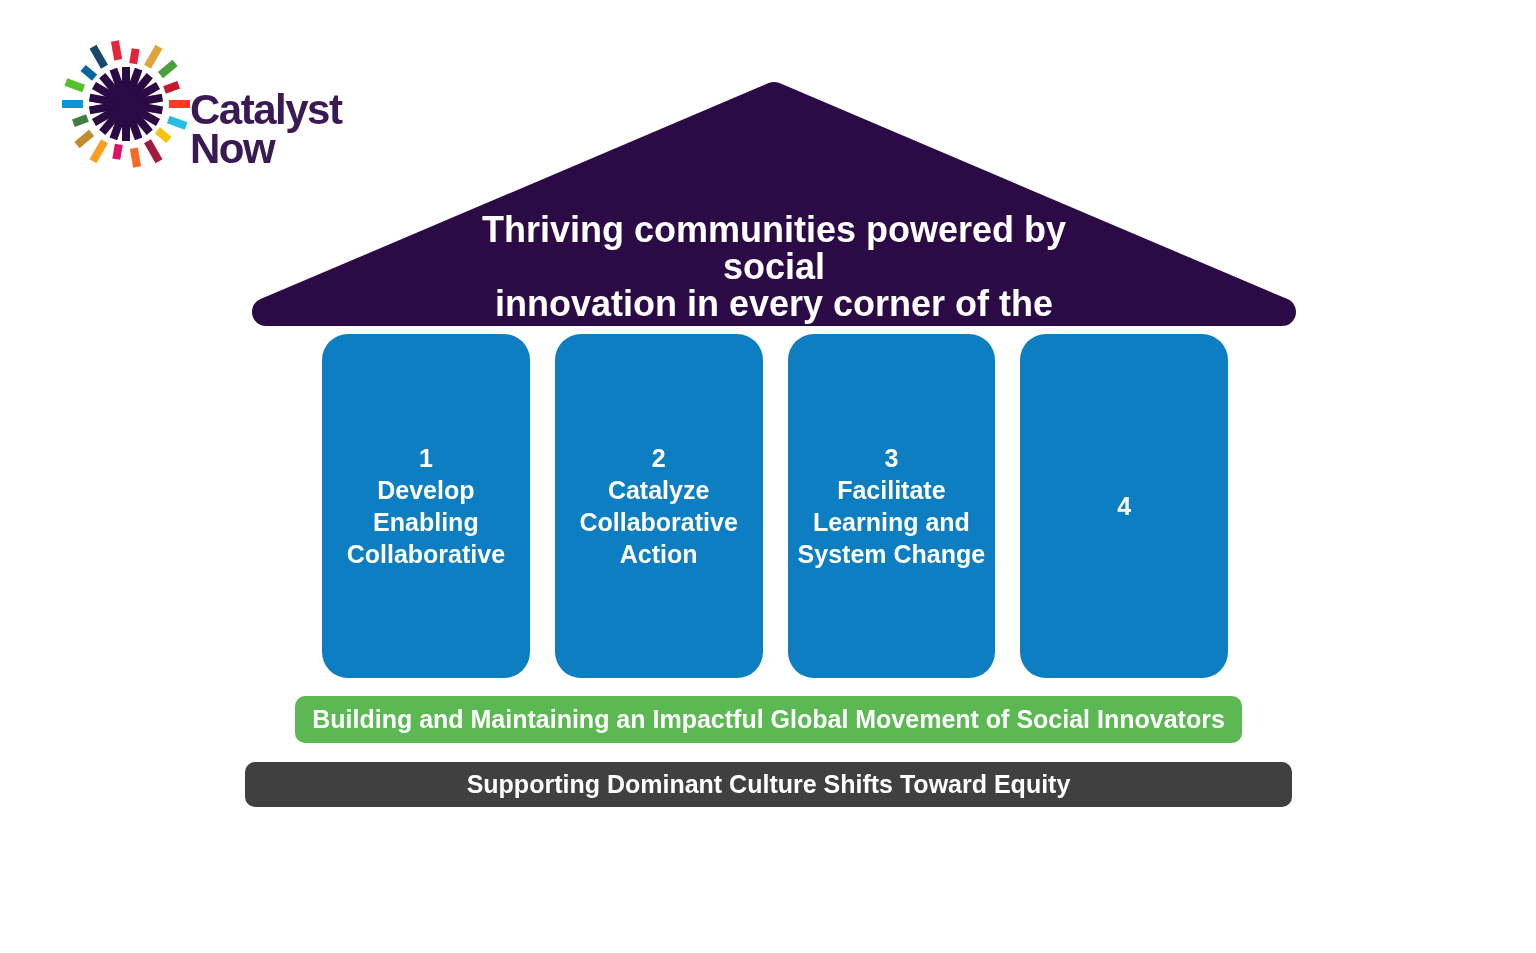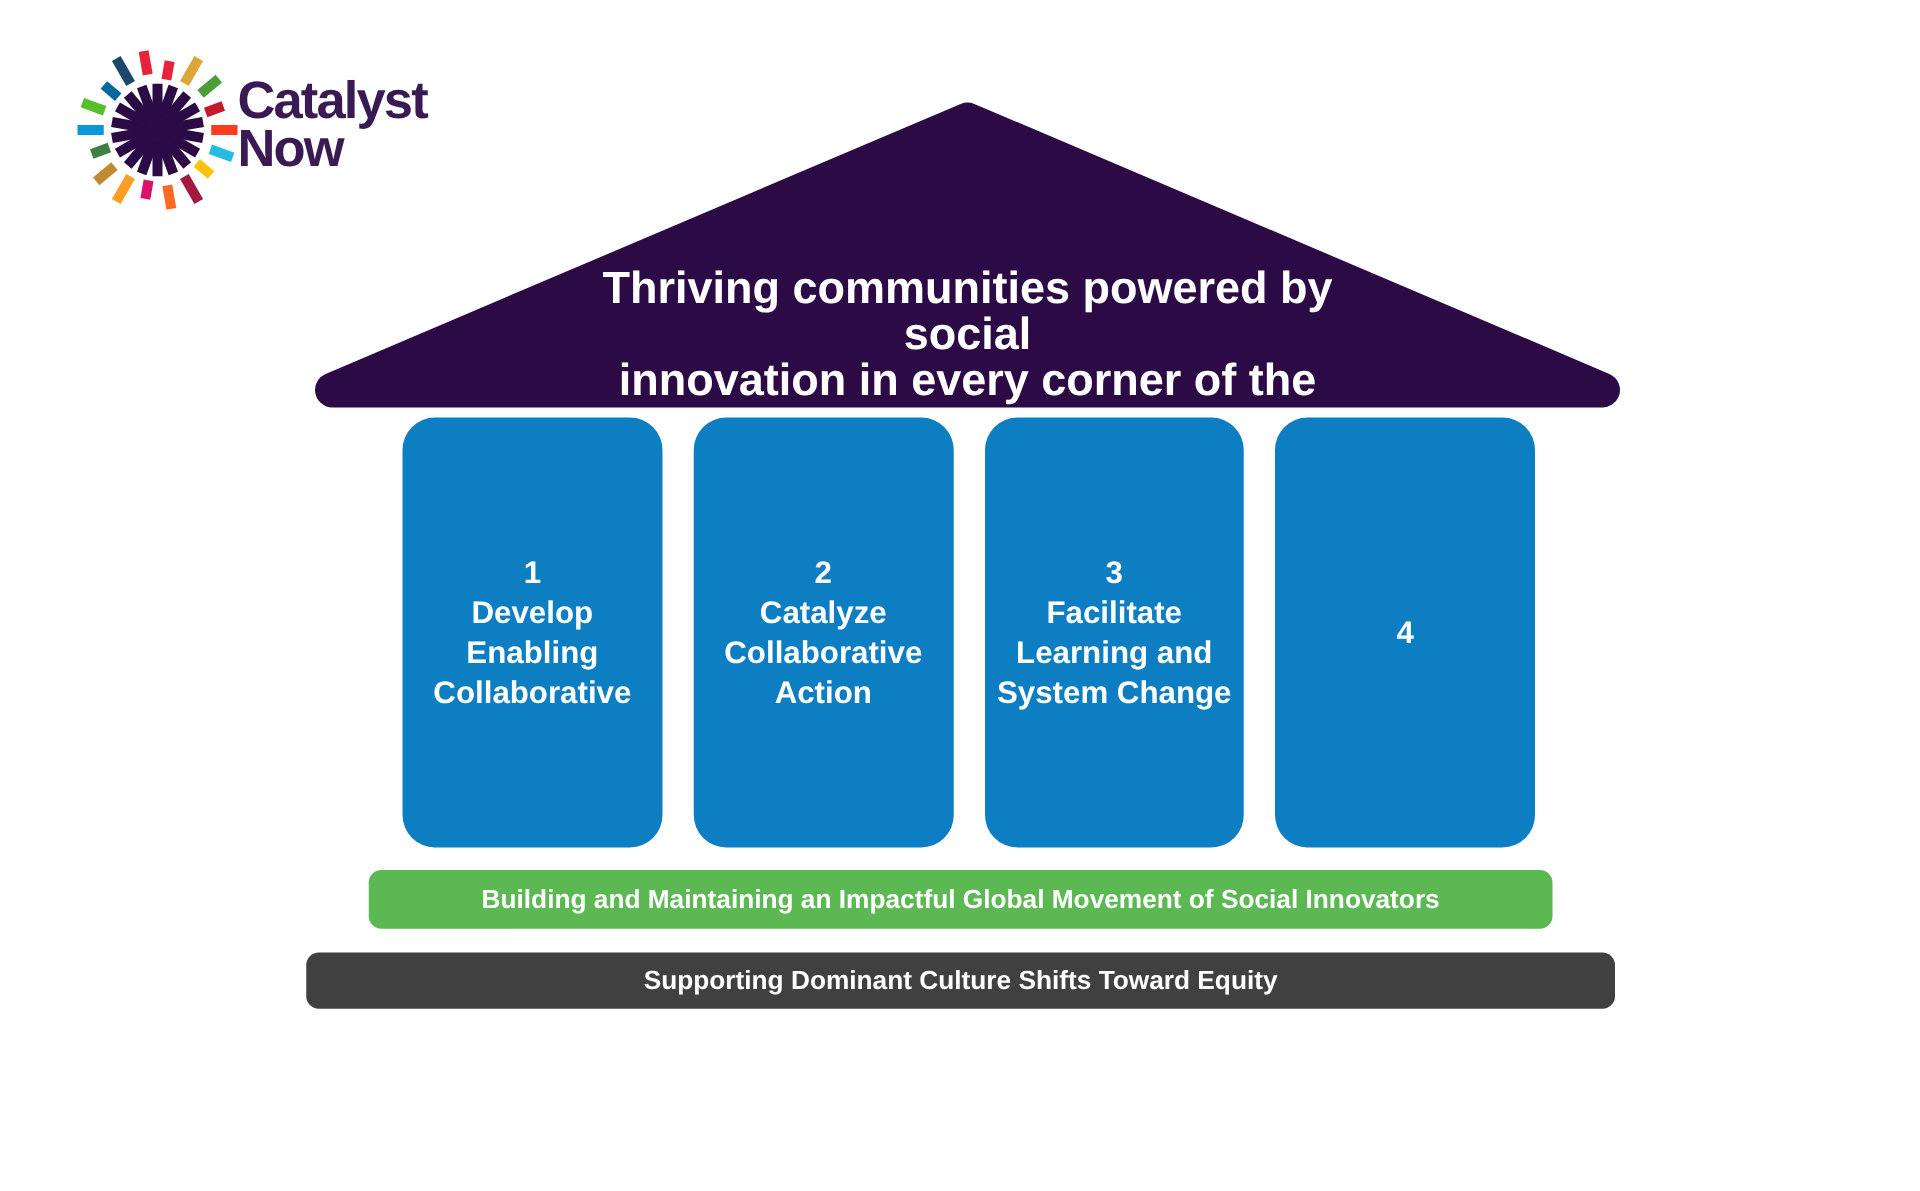--- a/index.html
+++ b/index.html
@@ -38,21 +38,21 @@
     flex: 1; border-radius: 26px;
     display: flex; flex-direction: column; align-items: center; justify-content: center;
     color: #ffffff; font-weight: bold; font-size: 25px; line-height: 32px;
     text-align: center;
   }
   .pillar-label { white-space: pre-line; }
 
   
   .bar {
     position: absolute; border-radius: 10px;
-    color: #ffffff; font-weight: bold; font-size: 21px;
+    color: #ffffff; font-weight: bold; font-size: 25px;
     text-align: center;
   }
   .bar-1 { left: 295px; top: 696px; width: 947px;  height: 47px; line-height: 47px; }
   .bar-2 { left: 245px; top: 762px; width: 1047px; height: 45px; line-height: 45px; }
   .bar-3 { left: 203px; top: 827px; width: 1130px; height: 46px; line-height: 46px; }
 </style>
 </head>
 <body>
 
 <div class="canvas">
@@ -90,21 +90,21 @@
         <rect x="-4" y="-56" width="8" height="15" fill="#DD1367" transform="rotate(190)"></rect>
         <rect x="-4" y="-66" width="8" height="23" fill="#FD9D24" transform="rotate(210)"></rect>
         <rect x="-4" y="-64" width="8" height="19" fill="#BF8B2E" transform="rotate(230)"></rect>
         <rect x="-4" y="-56" width="8" height="15" fill="#3F7E44" transform="rotate(250)"></rect>
         <rect x="-4" y="-66" width="8" height="23" fill="#0A97D9" transform="rotate(270)"></rect>
         <rect x="-4" y="-64" width="8" height="19" fill="#56C02B" transform="rotate(290)"></rect>
         <rect x="-4" y="-56" width="8" height="15" fill="#00689D" transform="rotate(310)"></rect>
         <rect x="-4" y="-66" width="8" height="23" fill="#19486A" transform="rotate(330)"></rect>
         <rect x="-4" y="-64" width="8" height="19" fill="#E5243B" transform="rotate(350)"></rect>
       </svg>
-    <div class="logo-wordmark" style="color: rgb(58, 26, 83);">
+    <div class="logo-wordmark" style="color: rgb(58, 26, 83); margin-top: 30px;">
       <div>Catalyst</div>
       <div>Now</div>
     </div>
   </div>
 
   <svg class="roof-svg" viewBox="0 0 1536 360">
     <path d="M 774 96 L 1282 312 L 266 312 Z" stroke-width="28" stroke-linejoin="round" fill="#2B0A45" stroke="#2B0A45"></path>
   </svg>
   <div class="roof-text">Thriving communities powered by social
 innovation in every corner of the world</div>

